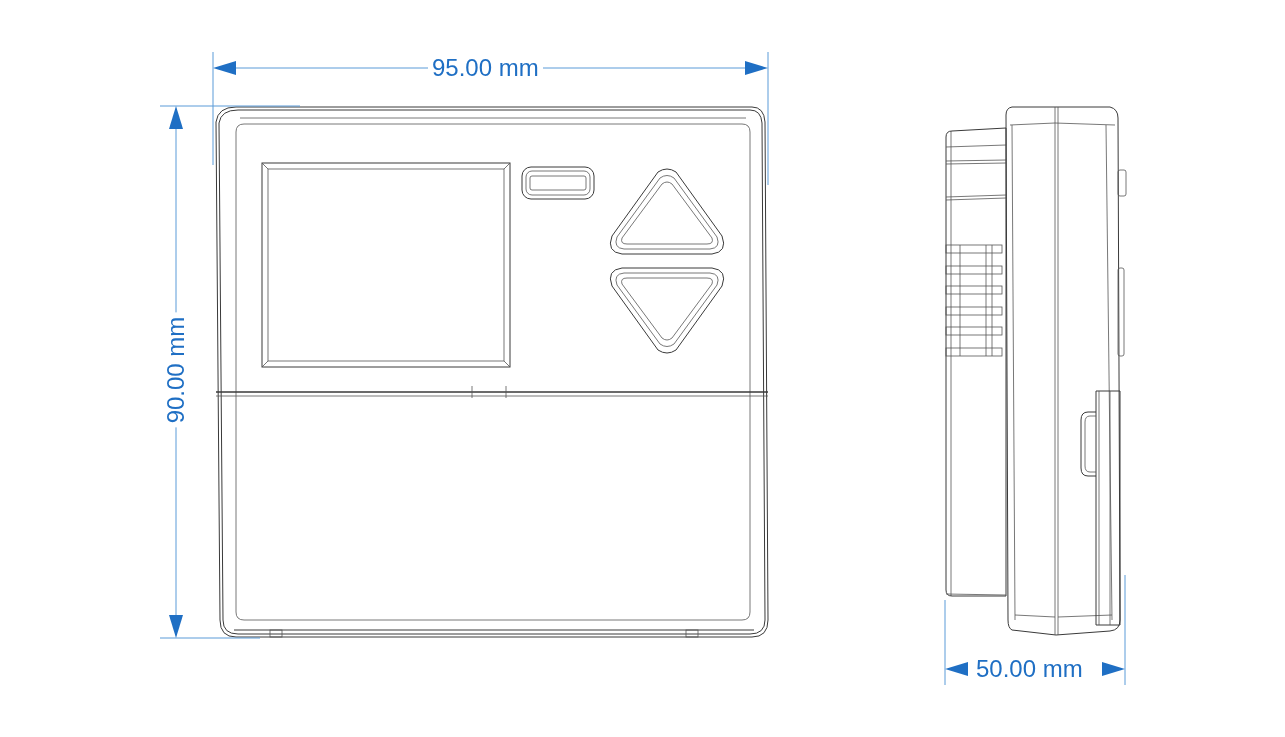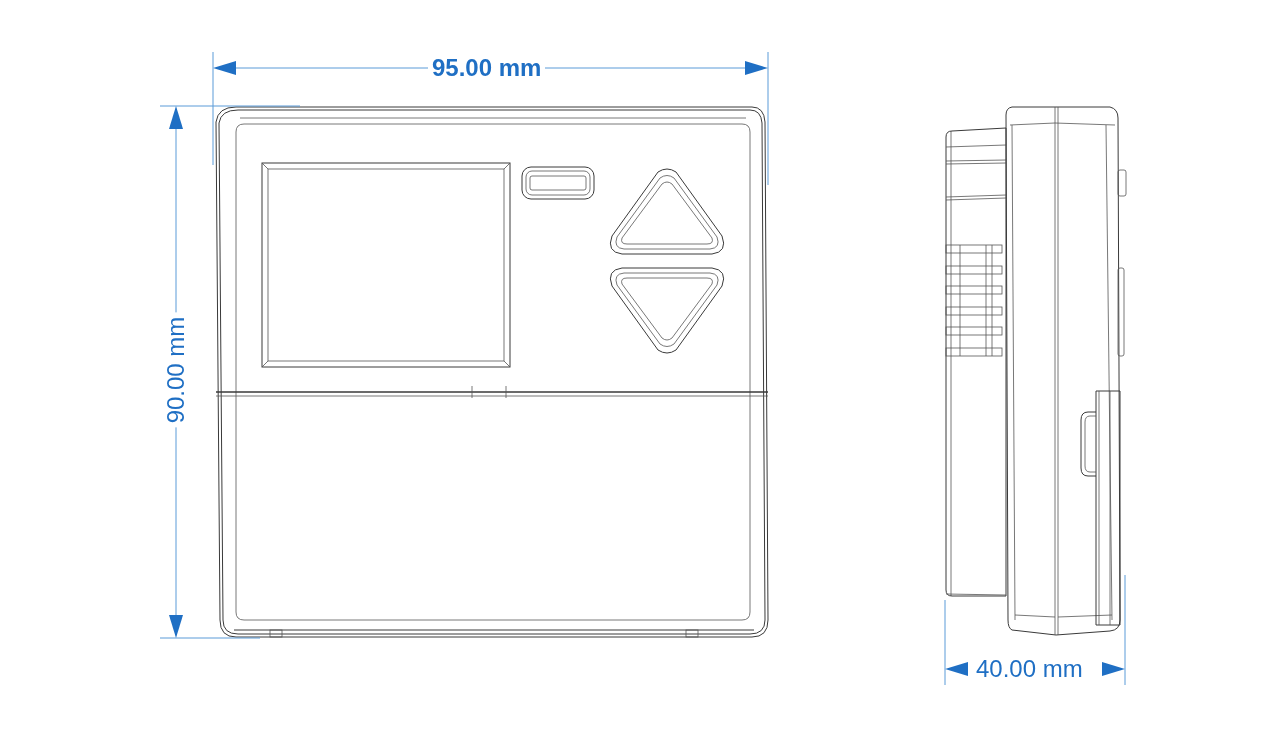--- a/index.html
+++ b/index.html
@@ -5,21 +5,21 @@
   html, body { margin: 0; padding: 0; background: #ffffff; }
   body { width: 1285px; height: 737px; overflow: hidden; position: relative;
          font-family: "Liberation Sans", sans-serif; }
   svg { position: absolute; left: 0; top: 0; }
   .ln { fill: none; stroke: #3a3a3a; stroke-width: 1; }
   .ln2 { fill: none; stroke: #555; stroke-width: 0.8; }
   .dim { stroke: #5b9bd8; stroke-width: 1; fill: none; }
   .arrow { fill: #1f6fc4; }
   .dim-label { position: absolute; color: #1f6fc4; font-size: 24px; background: #fff;
                padding: 0 4px; line-height: 26px; white-space: nowrap; }
-  #dim-width-label { left: 428px; top: 55px; font-weight: bold; }
+  #dim-width-label { left: 428px; top: 55px; }
   #dim-height-label { left: 176px; top: 370px; transform: translate(-50%, -50%) rotate(-90deg); }
   #dim-depth-label { left: 972px; top: 656px; }
 </style>
 </head>
 <body>
 
 <svg width="1285" height="737" viewBox="0 0 1285 737">
 
   <g>
 
@@ -134,13 +134,13 @@
   <g>
     <line class="dim" x1="945" y1="600" x2="945" y2="685"></line>
     <line class="dim" x1="1125" y1="575" x2="1125" y2="685"></line>
     <polygon class="arrow" points="945,669 968,662 968,676"></polygon>
     <polygon class="arrow" points="1125,669 1102,662 1102,676"></polygon>
   </g>
 </svg>
 
 <div class="dim-label" id="dim-width-label">95.00 mm</div>
 <div class="dim-label" id="dim-height-label">90.00 mm</div>
-<div class="dim-label" id="dim-depth-label">40.00 mm</div>
+<div class="dim-label" id="dim-depth-label">50.00 mm</div>
 
 </body></html>

